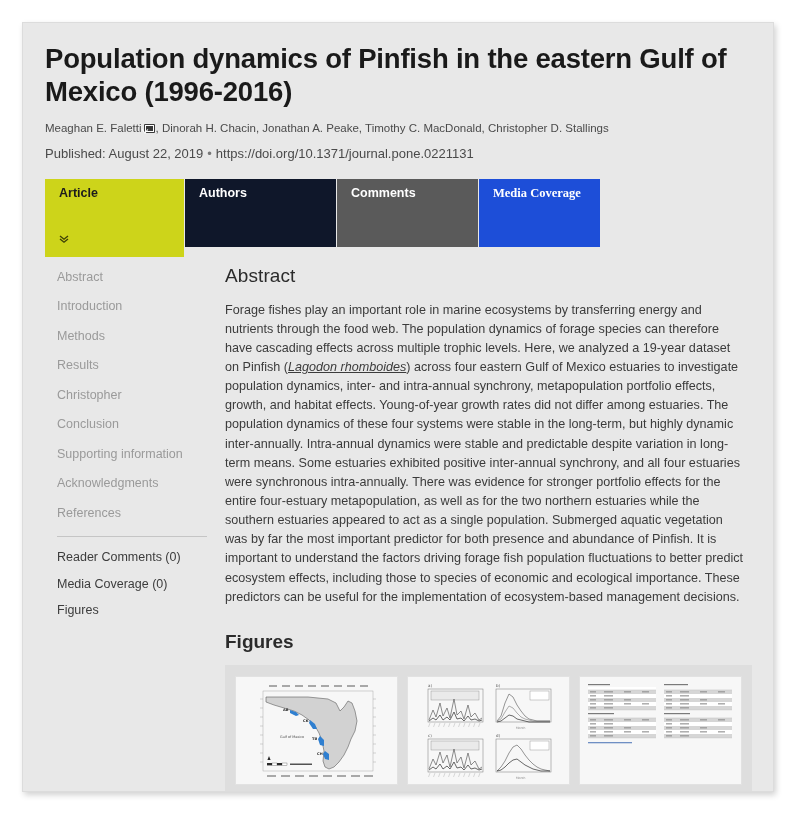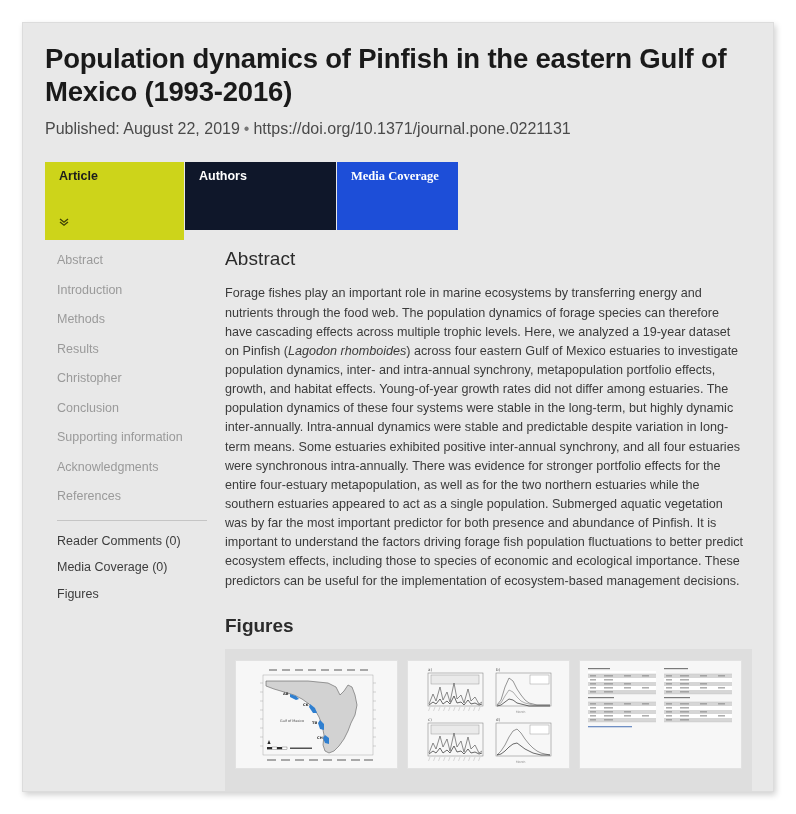--- a/index.html
+++ b/index.html
@@ -88,23 +88,23 @@
     width: 5.2px;
     height: 5.2px;
     border-right: 1px solid #ffffff;
     border-bottom: 1px solid #ffffff;
     transform: rotate(45deg) skew(5deg,5deg);
     transform-origin: 0 0;
     box-sizing: border-box;
   }
 
   .pubinfo {
-    font-size: 16px;
+    font-size: 13px;
     color: #4a4a4a;
-    margin: 0 0 24px 0;
+    margin: 0 0 18px 0;
   }
   .pubinfo .sep {
     margin: 0 4px;
     color: #777;
   }
   .pubinfo .doi {
     color: #4a4a4a;
     text-decoration: none;
   }
 
@@ -202,21 +202,21 @@
     letter-spacing: 0.1px;
   }
   .abstract-text {
     font-size: 12.6px;
     color: #3b3b3b;
     line-height: 1.52;
     margin: 0 0 24px 0;
     text-align: left;
     max-width: 522px;
   }
-  .abstract-text em { font-style: italic; }
+  .abstract-text em { font-style: italic; text-decoration: underline; }
 
   .figures-head {
     font-size: 19px;
     color: #2b2b2b;
     margin: 0 0 12px 0;
   }
 
   
   .carousel {
     background: #dedede;
@@ -244,40 +244,46 @@
   .thumb svg { display: block; }
 </style>
 </head>
 <body>
 
 <div id="page">
 
   <div class="article-card">
 
     <div class="header">
-      <h1 class="article-title">Population dynamics of Pinfish in the eastern Gulf of Mexico (1993-2016)</h1>
-
+      <h1 class="article-title">Population dynamics of Pinfish in the eastern Gulf of Mexico (1996-2016)</h1>
+
+      <div class="byline">
+        <span class="author">Meaghan E. Faletti</span><span class="envelope-icon"></span><span>, </span><span class="author">Dinorah H. Chacin</span><span>, </span><span class="author">Jonathan A. Peake</span><span>, </span><span class="author">Timothy C. MacDonald</span><span>, </span><span class="author">Christopher D. Stallings</span>
+      </div>
 
       <div class="pubinfo">
         <span>Published: August 22, 2019</span><span class="sep">•</span><a class="doi" href="#">https://doi.org/10.1371/journal.pone.0221131</a>
       </div>
     </div>
 
     <div class="tabs">
       <div class="tab tab-article">
         <span>Article</span>
         <span class="chev-down">
           <svg width="12" height="12" viewBox="0 0 12 12">
             <path d="M2 3 L6 6.2 L10 3" fill="none" stroke="#3f4206" stroke-width="1.4"></path>
             <path d="M2 6 L6 9.2 L10 6" fill="none" stroke="#3f4206" stroke-width="1.4"></path>
           </svg>
         </span>
       </div>
       <div class="tab tab-authors">
         <span>Authors</span>
+      </div>
+      <div class="tab tab-comments">
+        <span>Comments</span>
       </div>
       <div class="tab tab-media">
         <span>Media Coverage</span>
       </div>
     </div>
 
     <div class="body-wrap">
 
       <div class="sidebar">
         <a class="side-link" href="#">Abstract</a>

